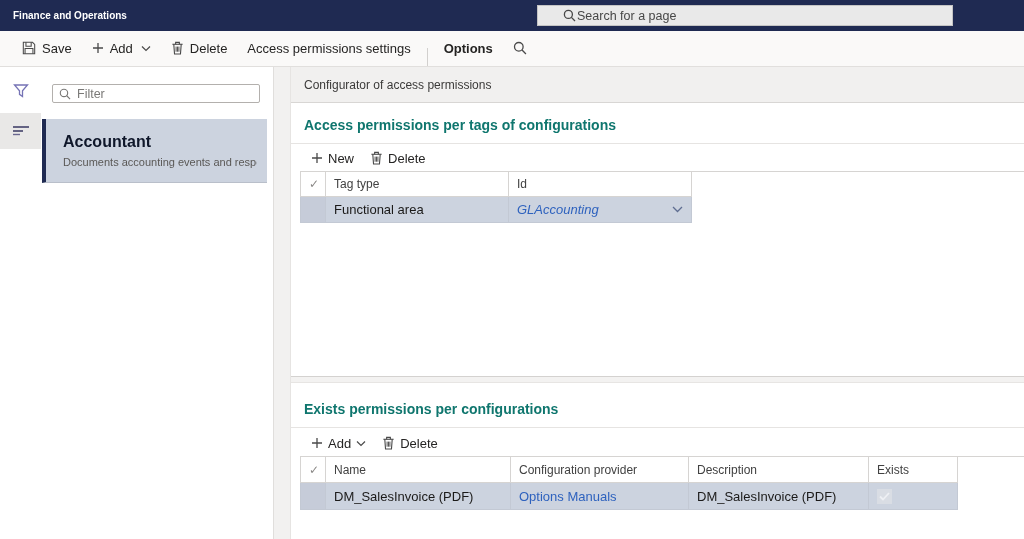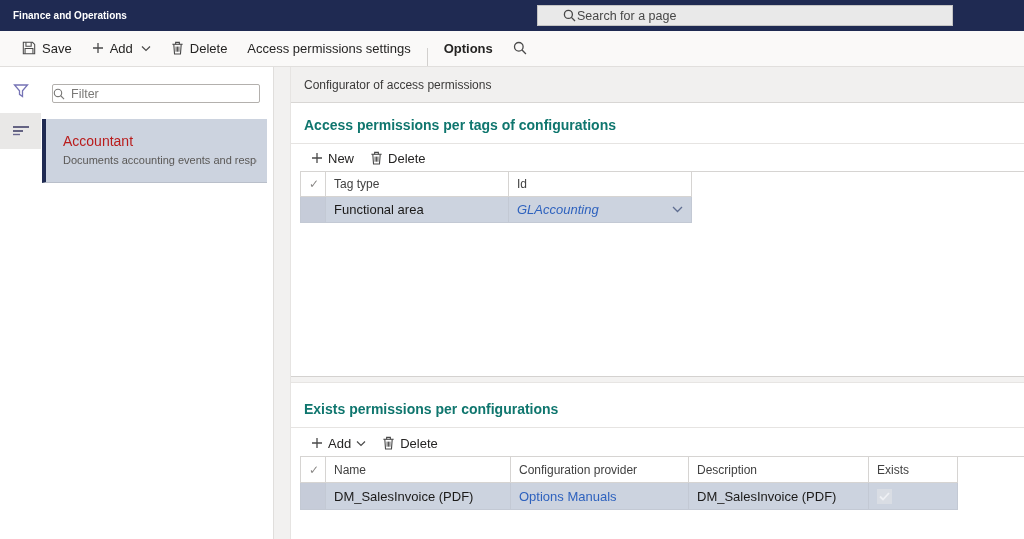--- a/index.html
+++ b/index.html
@@ -27,26 +27,26 @@
   .tsep { width:1px; height:18px; background:#d2d0ce; margin:0 6px; }
   .tbold { font-weight:700; }
   
   .rail { position:absolute; left:0; top:67px; width:41px; height:472px; background:#fff; }
   .rail-btn { width:41px; height:36px; display:flex; align-items:center; justify-content:center; cursor:pointer; }
   .rail-btn.first { margin-top:6px; }
   .rail-btn.active { background:#e9e8e7; margin-top:4px; }
   
   .panel { position:absolute; left:41px; top:67px; width:232px; height:472px; background:#fff; }
   .filterbox { position:absolute; left:11px; top:17px; width:208px; height:19px; background:#fff;
-    border:1px solid #b3b0ad; border-radius:2px; display:flex; align-items:center; padding:0 0; gap:6px; }
+    border:1px solid #b3b0ad; border-radius:2px; display:flex; align-items:center; padding:0 6px; gap:6px; }
   .filterbox input { border:none; outline:none; flex:1; font-size:12.5px; color:#333; font-family:inherit; background:transparent; }
   .filterbox input::placeholder { color:#7a7977; opacity:1; }
   .listcard { position:absolute; left:1px; top:52px; width:225px; height:64px; background:#ccd3df;
     border-left:4px solid #1f2a52; border-bottom:1px solid #b9bfca; cursor:pointer; padding:14px 10px 0 17px; }
-  .listcard .t { font-size:14px; font-weight:400; color:#b91c1c; }
+  .listcard .t { font-size:16px; font-weight:700; color:#0f172a; }
   .listcard .d { font-size:11px; color:#5a5856; margin-top:5px; white-space:nowrap; overflow:hidden; }
   
   .splitter { position:absolute; left:273px; top:67px; width:18px; height:472px; background:#f2f1f0;
     border-left:1px solid #e0dedc; border-right:1px solid #e6e4e2; }
   
   .content { position:absolute; left:291px; top:67px; width:597px; height:472px; background:#fff; }
   .pagetitlebar { position:absolute; left:0; top:0; width:733px; height:36px; background:#f1f0ef;
     border-bottom:1px solid #d8d6d4; }
   .pagetitlebar span { position:absolute; left:13px; top:0; line-height:36px; font-size:12px; color:#3b3a39; }
   .section { position:absolute; left:0; width:733px; background:#fff; }

